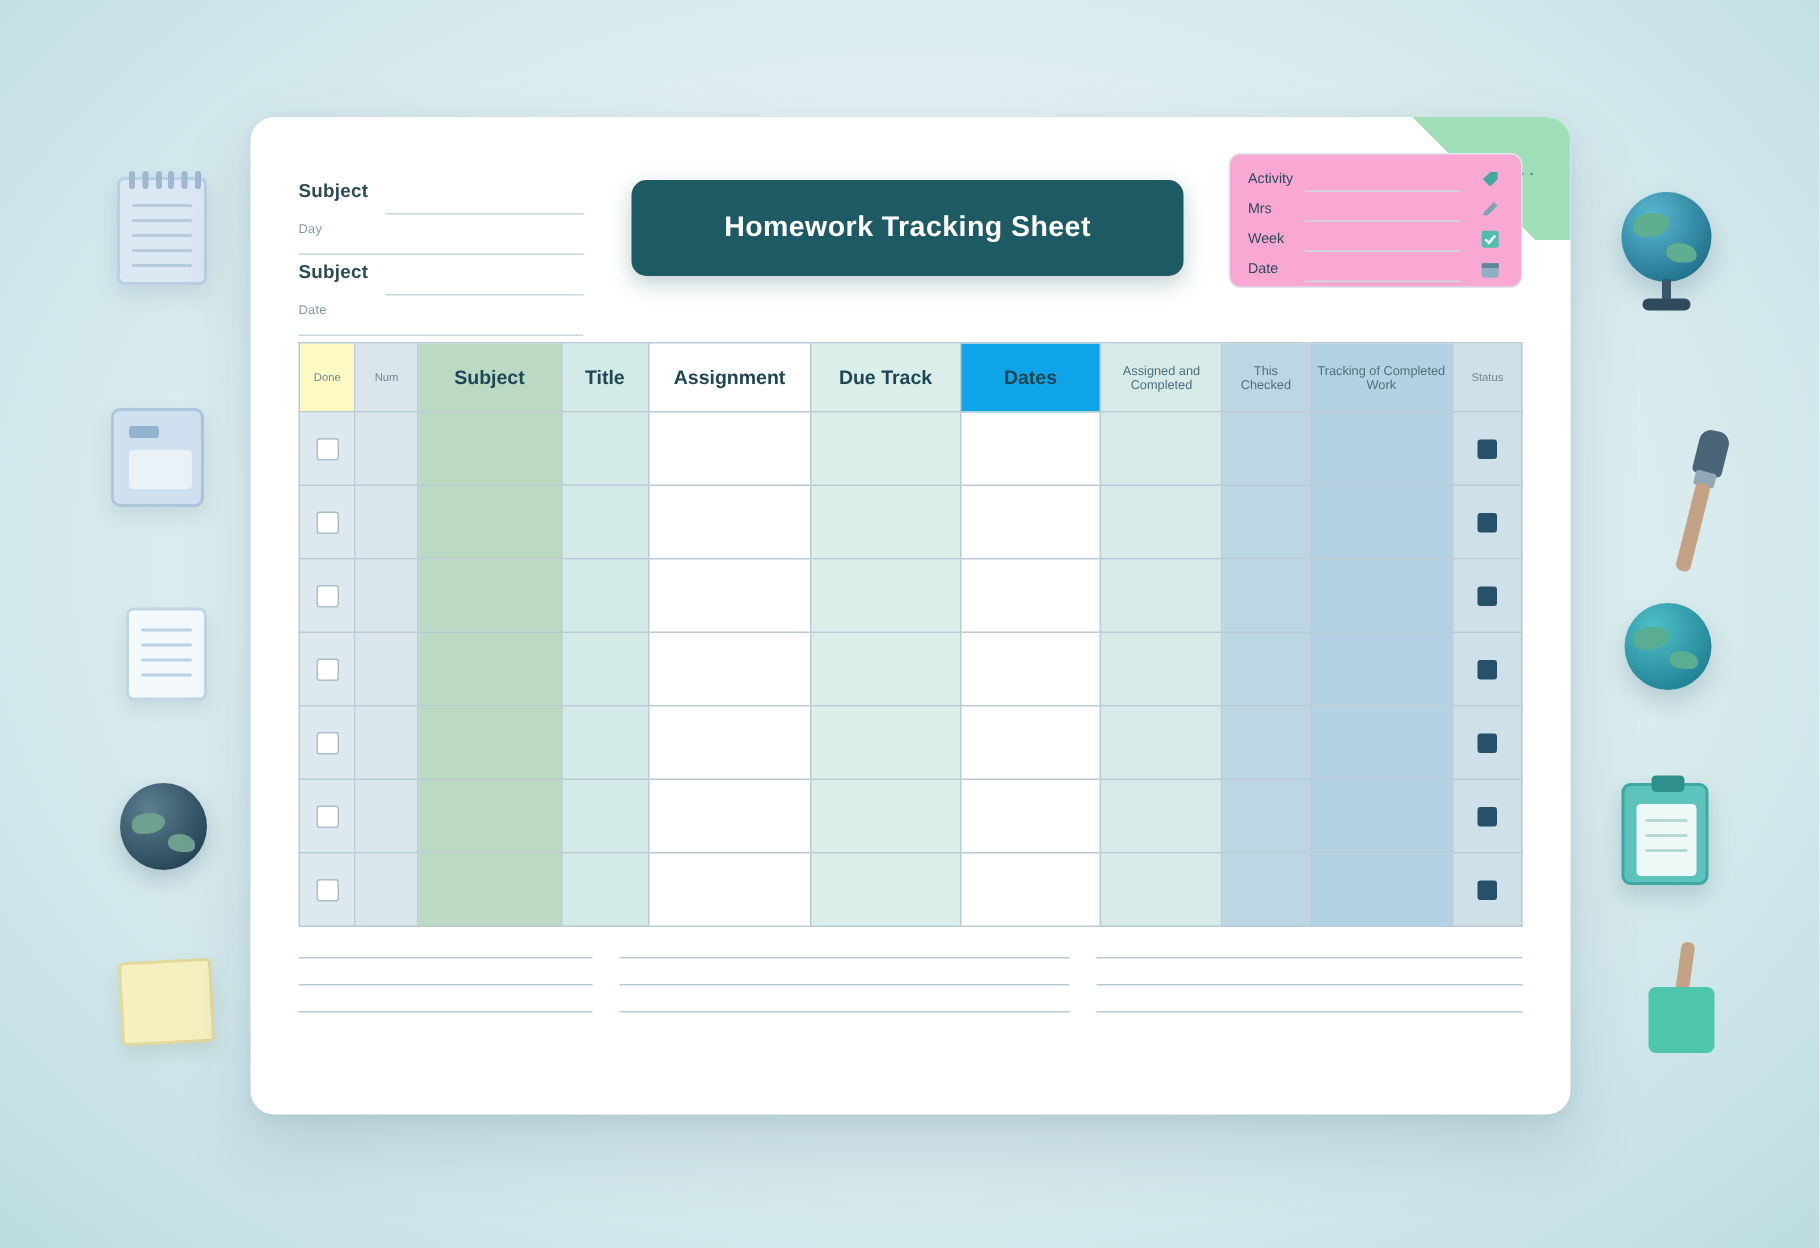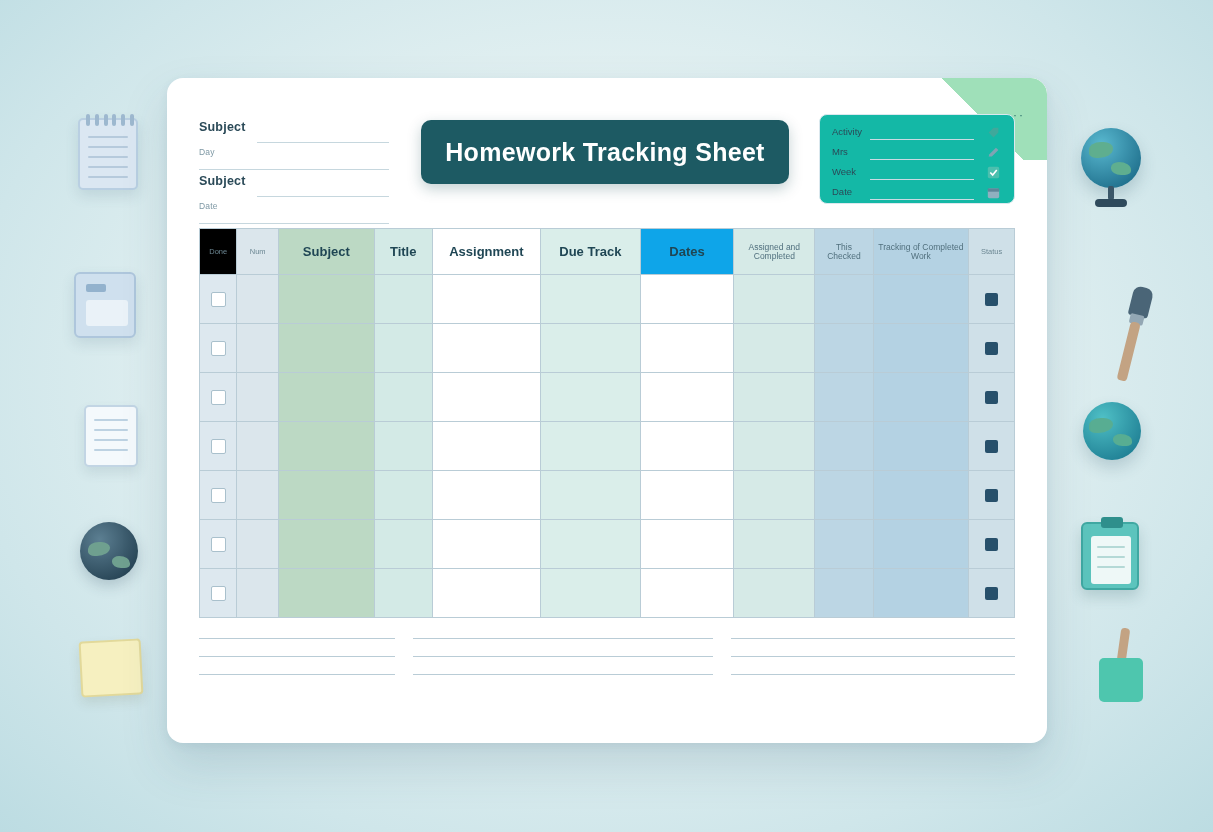--- a/index.html
+++ b/index.html
@@ -98,50 +98,50 @@
   .meta-row .lbl.sm { font-size: 8.5px; font-weight: normal; color: #7f99a5; }
   .meta-row .rule { position: absolute; left: 0; right: 0; bottom: 4px; height: 1px; background: #c6d7de; }
   .meta-row .rule.ind { left: 58px; }
 
   .title-chip {
     position: absolute; left: 254px; top: 42px; width: 368px; height: 64px;
     background: #1d5a63; border-radius: 10px;
     box-shadow: 0 5px 14px rgba(20,70,80,.25);
     display: flex; align-items: center; justify-content: center;
   }
-  .title-chip .t { color: #ffffff; font-size: 25px; font-weight: bold; letter-spacing: .3px; white-space: nowrap; }
+  .title-chip .t { color: #ffffff; font-size: 19px; font-weight: bold; letter-spacing: .3px; white-space: nowrap; }
 
   .subtitle-pill {
     position: absolute; left: 323px; top: 98px; width: 227px; height: 30px;
     background: #4ec4b3; border-radius: 15px;
     display: flex; align-items: center; justify-content: center;
   }
   .subtitle-pill .s { color: #e9fbf6; font-size: 10.5px; letter-spacing: .2px; white-space: nowrap; opacity: .95; }
 
   .meta-right {
-    position: absolute; left: 652px; top: 36px; width: 196px; height: 90px;
-    background: #14b8a6; border: 1px solid #dbe8ee; border-radius: 8px; padding: 9px 12px;
+    position: absolute; left: 652px; top: 24px; width: 196px; height: 90px;
+    background: #f9a8d4; border: 1px solid #dbe8ee; border-radius: 8px; padding: 9px 12px;
   }
   .meta-right .mr { position: relative; height: 20px; }
   .meta-right .mr .lbl { position: absolute; left: 0; top: 2px; font-size: 9.5px; color: #2b4a58; }
   .meta-right .mr .rule { position: absolute; left: 38px; right: 28px; bottom: 4px; height: 1px; background: #c9dbe3; }
   .meta-right .mr .ic { position: absolute; right: 2px; top: 1px; width: 13px; height: 13px; }
 
   
   .tbl { position: absolute; left: 32px; top: 150px; width: 816px; }
   table { border-collapse: collapse; width: 100%; table-layout: fixed; }
   th, td { border: 1px solid #b9ccd6; height: 49px; padding: 0 4px; }
   thead th {
     height: 46px; font-size: 13px; font-weight: bold; color: #1f4654;
     background: #cfe0e7; vertical-align: middle; line-height: 1.05;
   }
   thead th.tiny { font-size: 7.5px; font-weight: normal; color: #6d8894; }
   thead th.mini { font-size: 8.5px; font-weight: normal; color: #51707e; }
 
-  .c-check { width: 36px; background: #000000; }
+  .c-check { width: 36px; background: #fef9c3; }
   .c-num   { width: 40px; background: #dbe6ec; }
   .c-subj  { width: 92px; background: #bcd9c4; }
   .c-title { width: 56px; background: #d3eae6; }
   .c-assign{ width: 104px; background: #ffffff; }
   .c-due   { width: 96px; background: #daeeea; }
   .c-dates { width: 90px; background: #0ea5e9; }
   .c-notes { width: 78px; background: #d6eae7; }
   .c-this  { width: 56px; background: #bcd6e4; }
   .c-track { width: 92px; background: #b4d2e3; }
   .c-last  { width: 44px; background: #cfe0e8; }

